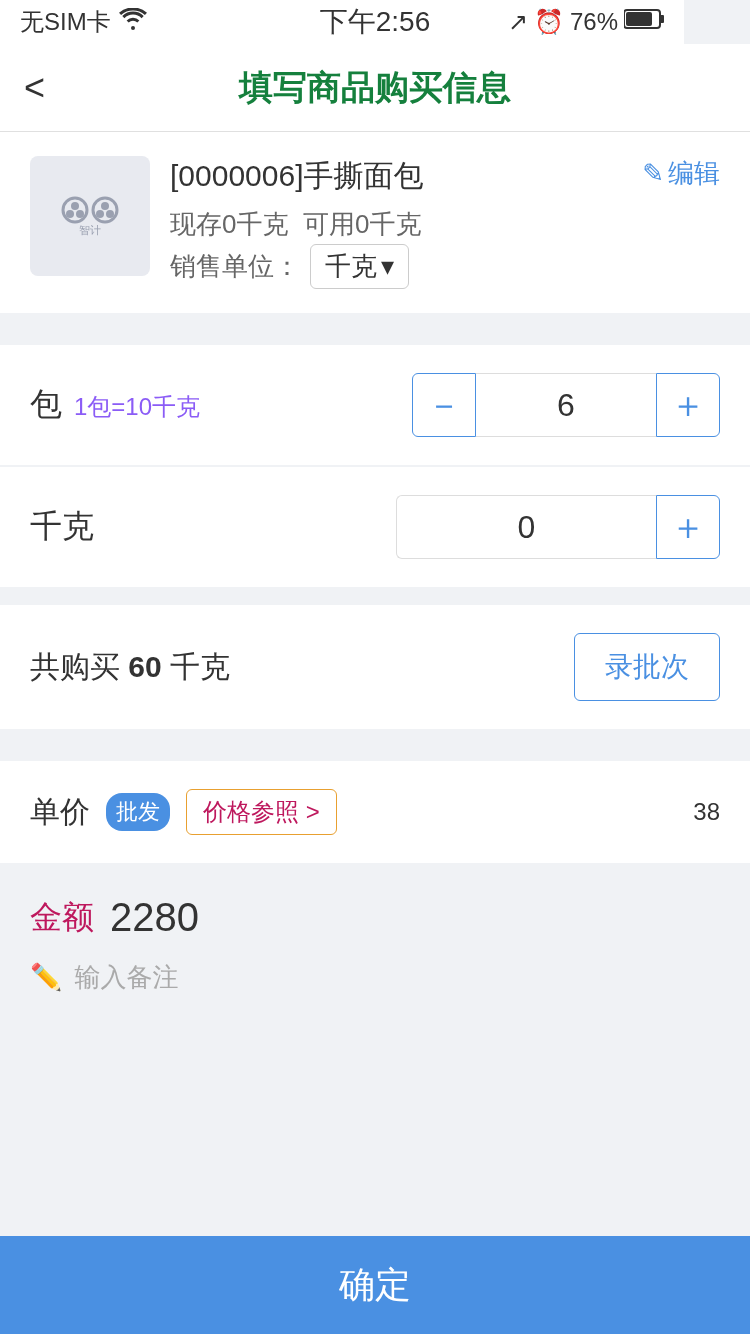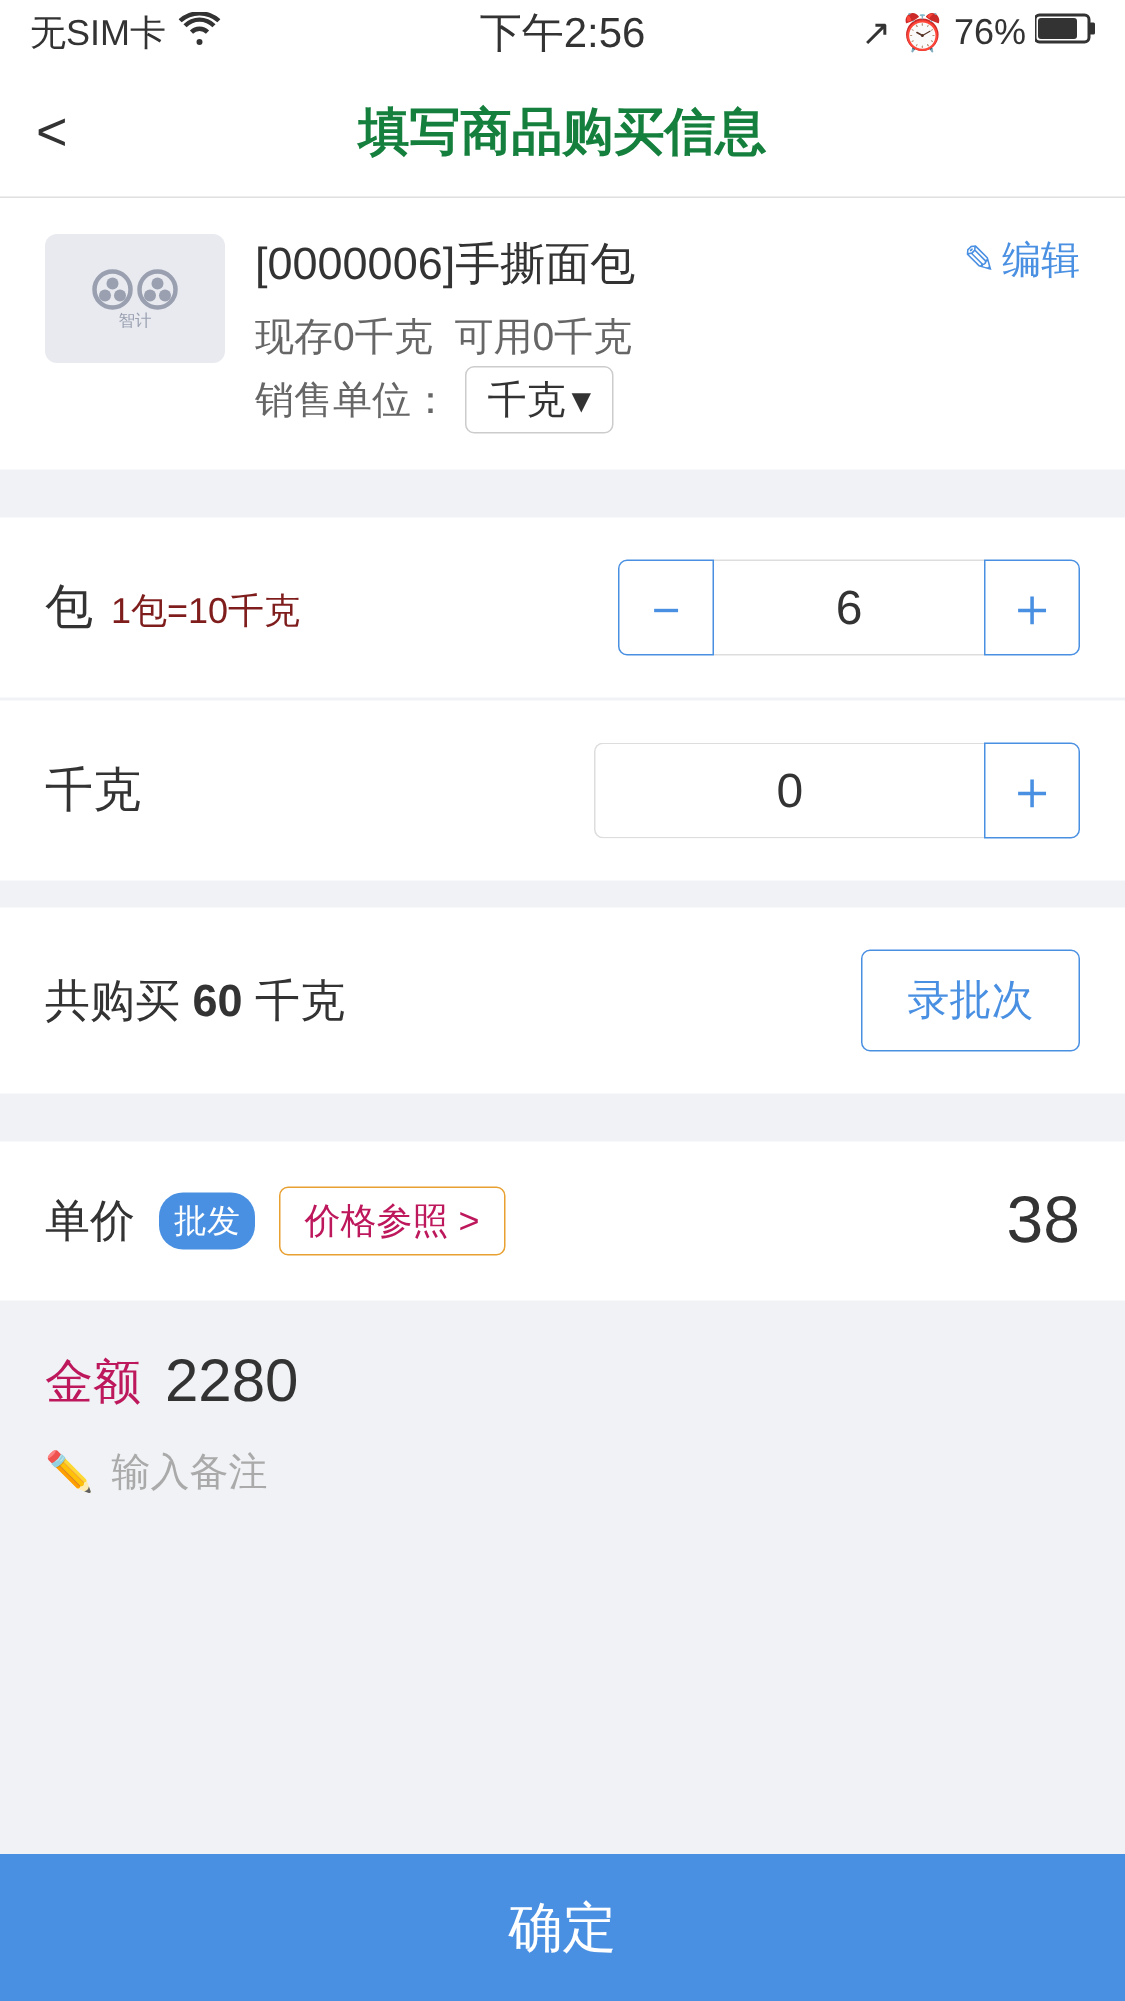--- a/index.html
+++ b/index.html
@@ -7,21 +7,21 @@
     body {
       font-family: -apple-system, "PingFang SC", "Helvetica Neue", Arial, sans-serif;
       width: 750px;
       min-height: 1334px;
       background: #f0f2f5;
       font-size: 28px;
     }
 
     
     .status-bar {
-      width: 750px;
+      width: 684px;
       height: 44px;
       background: #fff;
       display: flex;
       align-items: center;
       justify-content: space-between;
       padding: 0 20px;
       font-size: 24px;
       color: #333;
     }
     .status-left {
@@ -71,21 +71,21 @@
     .product-section {
       background: #fff;
       padding: 24px 30px;
       display: flex;
       align-items: flex-start;
       gap: 20px;
       margin-bottom: 16px;
     }
     .product-thumb {
       width: 120px;
-      height: 86px;
+      height: 120px;
       background: #e8eaf0;
       border-radius: 8px;
       display: flex;
       align-items: center;
       justify-content: center;
       flex-shrink: 0;
     }
     .product-info {
       flex: 1;
     }
@@ -151,21 +151,21 @@
     }
     .input-label {
       display: flex;
       align-items: baseline;
       gap: 12px;
       font-size: 32px;
       color: #333;
     }
     .input-hint {
       font-size: 24px;
-      color: #7f1d1d;
+      color: #8b5cf6;
       text-align: right;
     }
     .qty-control {
       display: flex;
       align-items: center;
     }
     .qty-btn {
       width: 64px;
       height: 64px;
       border: 1.5px solid #4a90e2;
@@ -267,21 +267,21 @@
       color: #be185d;
       background: #fff;
       padding: 6px 16px;
       font-size: 24px;
       border-radius: 6px;
       display: flex;
       align-items: center;
       cursor: pointer;
     }
     .price-value {
-      font-size: 44px;
+      font-size: 24px;
       color: #333;
       font-weight: 400;
     }
 
     
     .amount-section {
       background: #f0f2f5;
       padding: 30px 30px 20px;
     }
     .amount-row {

